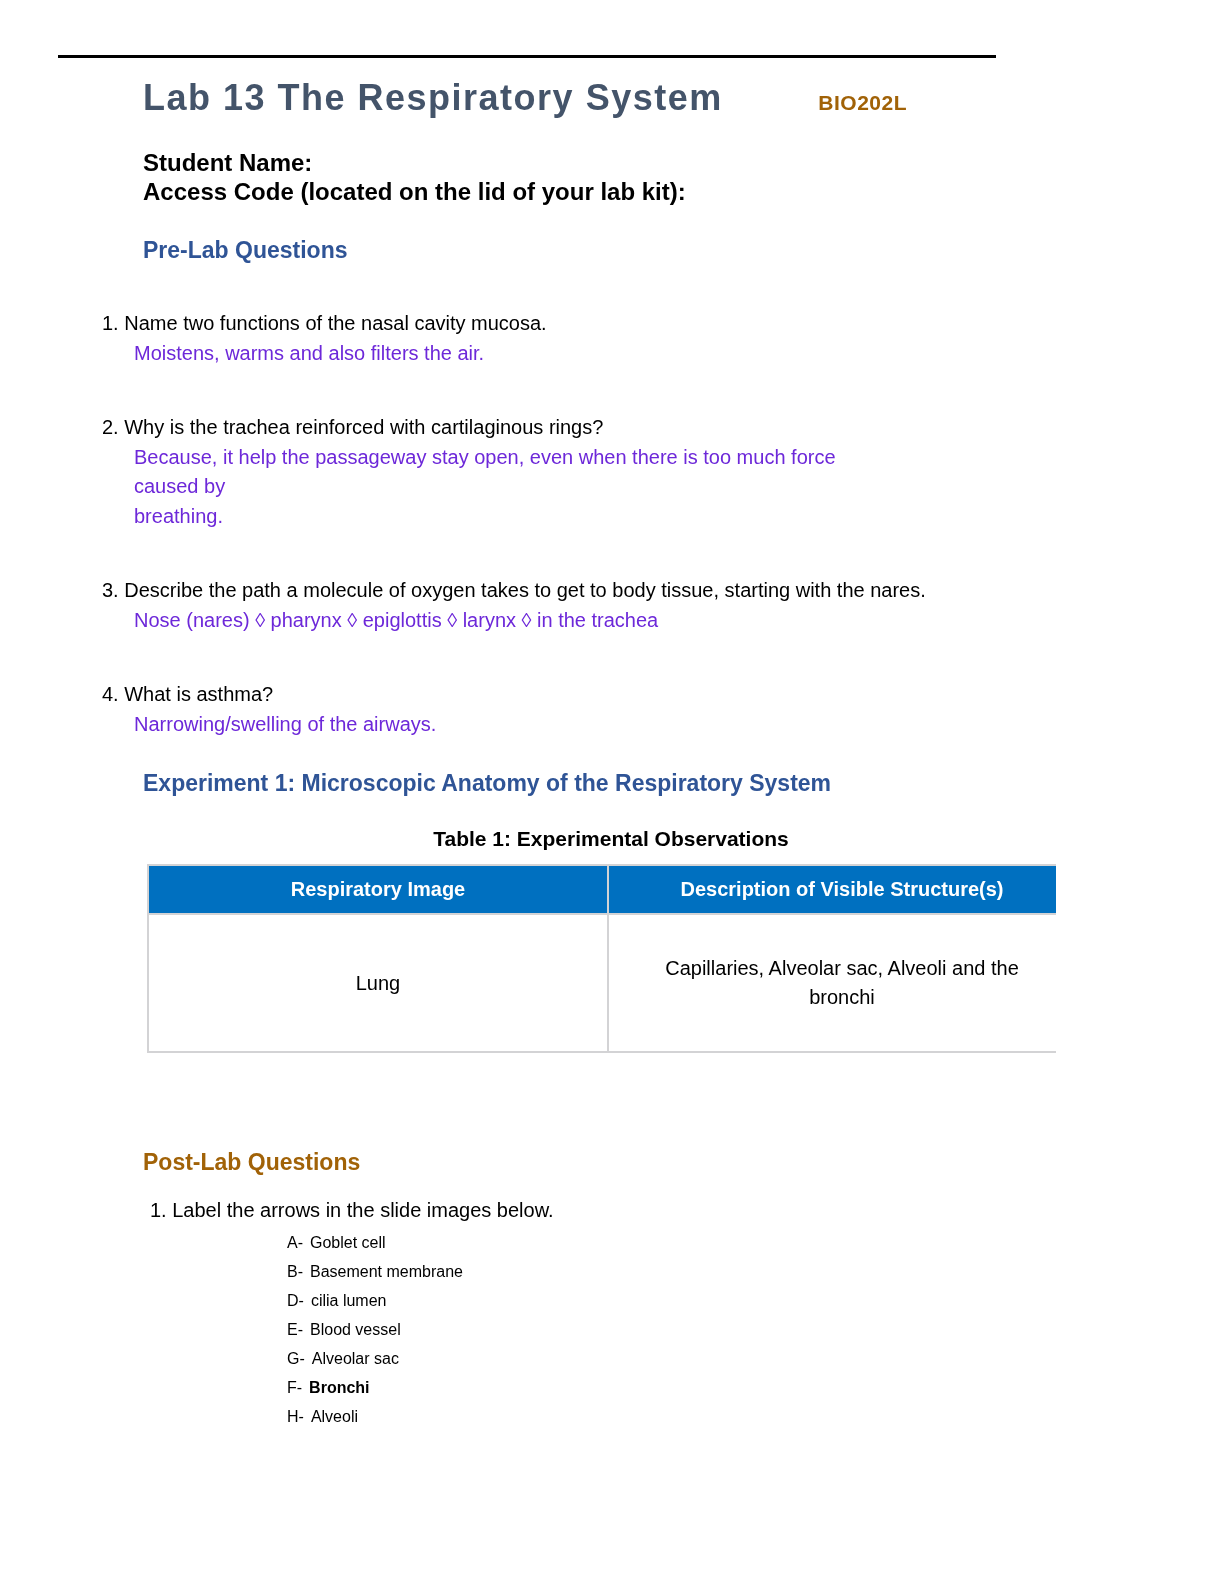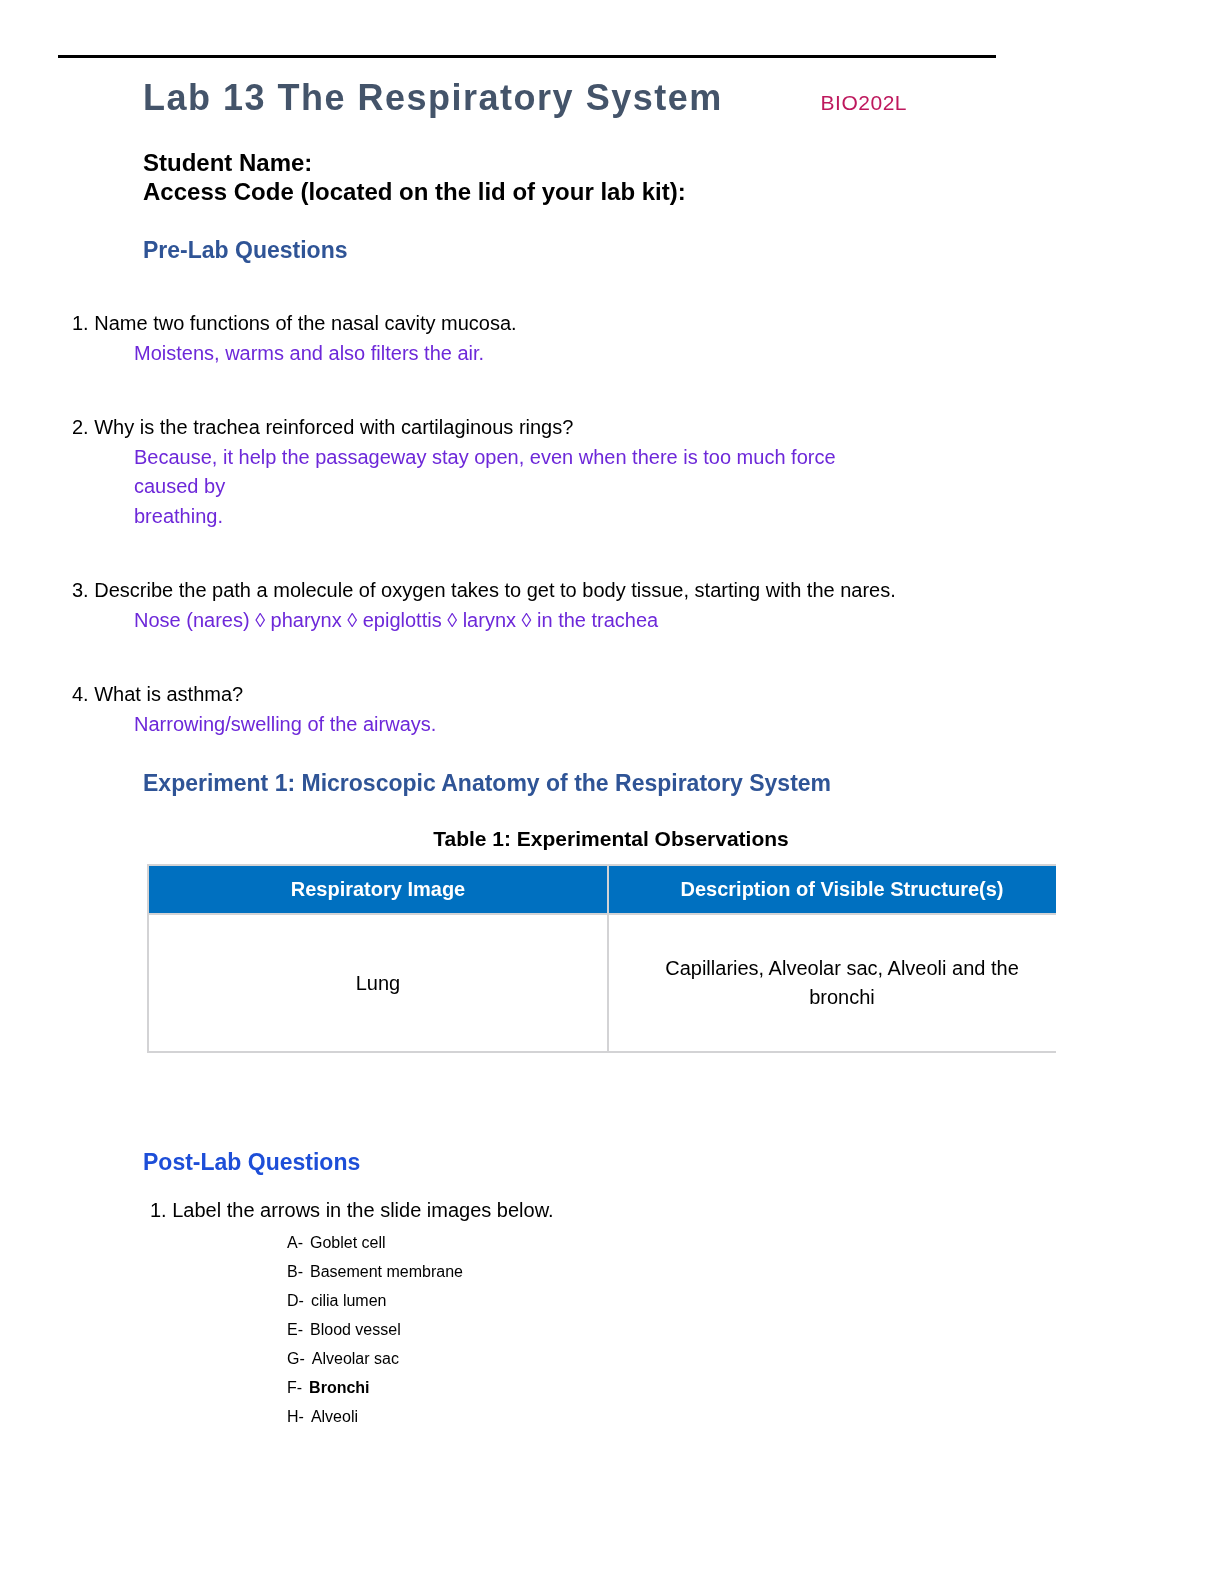--- a/index.html
+++ b/index.html
@@ -26,42 +26,42 @@
   .doc-title {
     margin: 0;
     font-size: 36px;
     font-weight: bold;
     letter-spacing: 1.5px;
     color: #44546A;
     line-height: 40px;
   }
   .course-code {
     font-size: 21px;
-    font-weight: normal;
-    color: #be185d;
+    font-weight: bold;
+    color: #a16207;
     letter-spacing: 0.5px;
   }
   .student-block { margin: 30px 90px 0 143px; }
   .student-block p {
     margin: 0;
     font-size: 24px;
     font-weight: bold;
     line-height: 29px;
   }
   h2.section {
     margin: 30px 90px 0 143px;
     font-size: 23px;
     font-weight: bold;
     color: #2F5496;
     line-height: 28px;
   }
-  h2.postlab-heading { color: #1d4ed8; margin-top: 95px; }
+  h2.postlab-heading { color: #a16207; margin-top: 95px; }
   .qa { margin-top: 31px; }
   .qa p { margin: 0; font-size: 20px; line-height: 29.5px; }
-  .qa .q { padding-left: 72px; padding-right: 100px; color: #000000; margin-top: 45px; }
+  .qa .q { padding-left: 102px; padding-right: 100px; color: #000000; margin-top: 45px; }
   .qa .a {
     padding-left: 134px;
     padding-right: 180px;
     color: #6d28d9;
     white-space: pre-line;
   }
   .table-caption {
     margin: 30px 0 0 147px;
     width: 928px;
     text-align: center;

